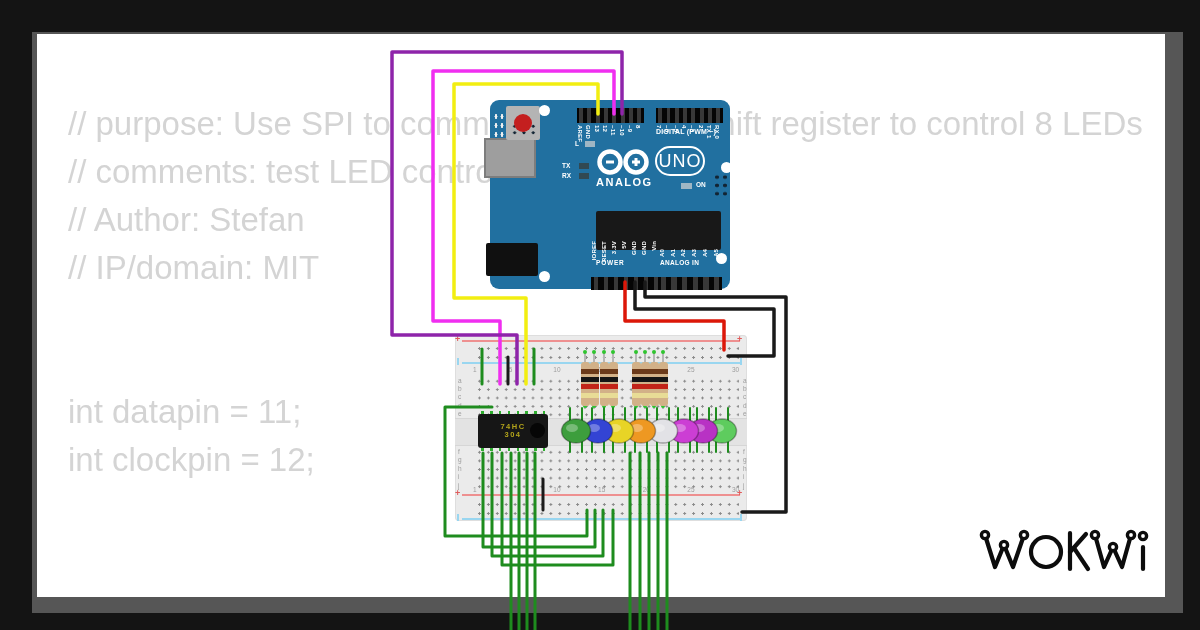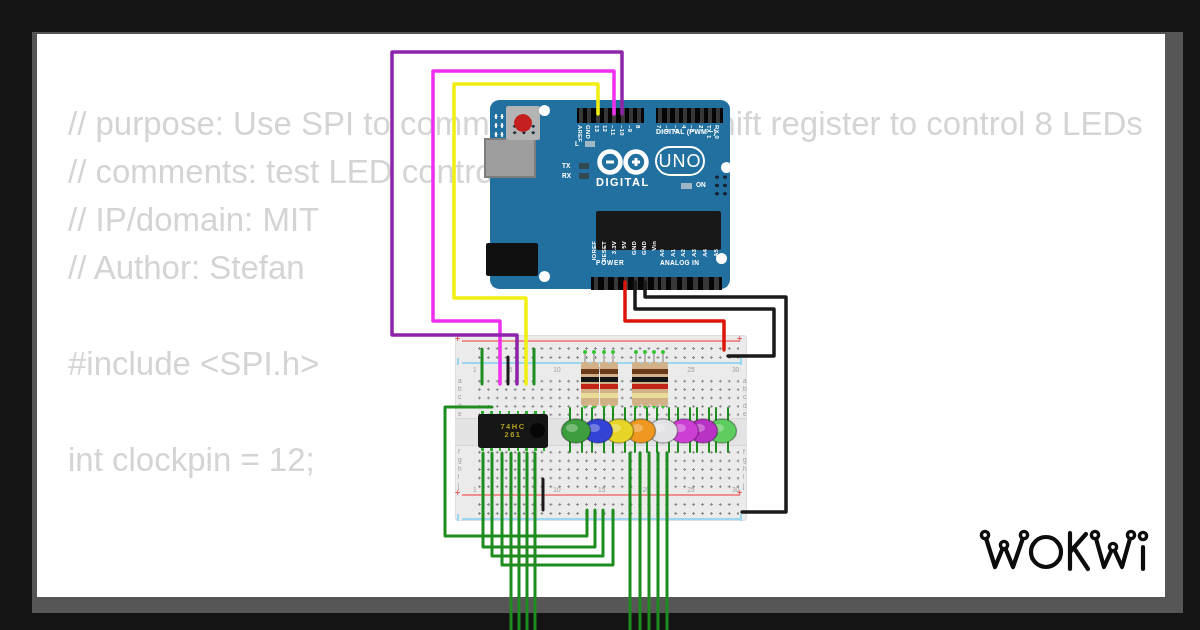--- a/index.html
+++ b/index.html
@@ -40,21 +40,21 @@
   .wokwi{position:absolute;left:975px;top:521px;z-index:50;}
 </style>
 </head>
 <body>
 
 <div class="stage" id="stage">
 
   <div class="abs shadow"></div>
 
   <div class="abs card">
-    <div class="code" id="code"><div>// purpose: Use SPI to communicate with a shift register to control 8 LEDs</div><div>// comments: test LED control</div><div>// IP/domain: MIT</div><div>// Author: Stefan</div><div></div><div>#include &lt;SPI.h&gt;</div><div></div><div>int clockpin = 12;</div></div>
+    <div class="code" id="code"><div>// purpose: Use SPI to communicate with a shift register to control 8 LEDs</div><div>// comments: test LED control</div><div>// Author: Stefan</div><div>// IP/domain: MIT</div><div></div><div></div><div>int datapin = 11;</div><div>int clockpin = 12;</div></div>
   </div>
 
   <div class="abs bb-base"></div>
   <div class="abs bb-channel"></div>
   <div class="hline" style="left:462px;top:340px;width:278px;background:#ee9090"></div>
   <div class="hline" style="left:462px;top:362px;width:278px;background:#99d6f0"></div>
   <div class="hline" style="left:462px;top:494px;width:278px;background:#ee9090"></div>
   <div class="hline" style="left:462px;top:518px;width:278px;background:#99d6f0"></div>
   <div class="dots" style="left:475px;top:344px;width:264px;height:16px;background-size:8.93px 9px"></div>
   <div class="dots" style="left:475px;top:377px;width:264px;height:42px;background-size:8.93px 8.4px"></div>
@@ -62,21 +62,21 @@
   <div class="dots" style="left:475px;top:500px;width:264px;height:16px;background-size:8.93px 9px"></div>
   <div class="btick" style="left:457px;top:358px"></div>
   <div class="btick" style="left:740px;top:358px"></div>
   <div class="btick" style="left:457px;top:514px"></div>
   <div class="btick" style="left:740px;top:514px"></div>
 
   <div class="pinstrip" style="left:481px;top:411px;width:64px;height:5px;background:repeating-linear-gradient(90deg,#2fae2f 0 2.6px,transparent 2.6px 8.9px)"></div>
   <div class="pinstrip" style="left:481px;top:446px;width:64px;height:5px;background:repeating-linear-gradient(90deg,#2fae2f 0 2.6px,transparent 2.6px 8.9px)"></div>
   <div class="abs chip">
     <div>74HC</div>
-    <div>261</div>
+    <div>304</div>
     <div class="chip-dot"></div>
   </div>
 
   <div class="abs ard"></div>
   <div class="a26" style="left:484px;top:138px;width:52px;height:40px;background:#9e9e9e;border:2px solid #7d7d7d;box-sizing:border-box"></div>
   <div class="a26" style="left:486px;top:243px;width:52px;height:33px;background:#101010;border-radius:2px"></div>
   <div class="a26" style="left:506px;top:106px;width:34px;height:34px;background:#b4b4b4;border-radius:2px"></div>
   <div class="a27" style="left:514px;top:114px;width:18px;height:18px;background:#c41f1f;border-radius:50%"></div>
   <div class="a26" style="left:493px;top:112px;width:12px;height:27px;background-image:radial-gradient(#f0f0f0 1.4px,transparent 1.6px);background-size:6px 9px"></div>
   <div class="a26" style="left:510px;top:123px;width:28px;height:13px;background-image:radial-gradient(#122433 1.7px,transparent 1.9px);background-size:9.3px 6.5px"></div>
@@ -97,21 +97,21 @@
   <div class="a26" style="left:579px;top:163px;width:10px;height:6px;background:#314953"></div>
   <div class="a27" style="left:562px;top:172px;font-size:6.5px;font-weight:700">RX</div>
   <div class="a26" style="left:579px;top:173px;width:10px;height:6px;background:#314953"></div>
   <svg class="a27" style="left:596px;top:144px" width="54" height="36" viewBox="0 0 54 36">
     <circle cx="14" cy="18" r="10.5" fill="none" stroke="#fff" stroke-width="4.5"></circle>
     <circle cx="40" cy="18" r="10.5" fill="none" stroke="#fff" stroke-width="4.5"></circle>
     <line x1="10" y1="18" x2="18" y2="18" stroke="#fff" stroke-width="3"></line>
     <line x1="36" y1="18" x2="44" y2="18" stroke="#fff" stroke-width="3"></line>
     <line x1="40" y1="14" x2="40" y2="22" stroke="#fff" stroke-width="3"></line>
   </svg>
-  <div class="a27" style="left:596px;top:176px;font-size:11px;font-weight:700;letter-spacing:1.5px">DIGITAL</div>
+  <div class="a27" style="left:596px;top:176px;font-size:11px;font-weight:700;letter-spacing:1.5px">ANALOG</div>
   <div class="abs unobox">UNO</div>
   <div class="a26" style="left:681px;top:183px;width:11px;height:6px;background:#9fb6c4"></div>
   <div class="a27" style="left:696px;top:181px;font-size:6.5px;font-weight:700">ON</div>
   <div class="a27" style="left:596px;top:259px;font-size:6.5px;font-weight:700;letter-spacing:.8px">POWER</div>
   <div class="a27" style="left:660px;top:259px;font-size:6.5px;font-weight:700;letter-spacing:.3px">ANALOG IN</div>
 
   <svg id="wires" width="1200" height="630">
       <path d="M598,114 L598,84 L454,84 L454,298 L526,298 L526,384" fill="none" stroke="#f2ee11" stroke-width="3.5" stroke-linecap="round" stroke-linejoin="round"></path>
       <path d="M614,114 L614,71 L433,71 L433,321 L500,321 L500,384" fill="none" stroke="#f02ef0" stroke-width="3.5" stroke-linecap="round" stroke-linejoin="round"></path>
       <path d="M622,114 L622,52 L392,52 L392,335 L517,335 L517,384" fill="none" stroke="#8e24aa" stroke-width="3.5" stroke-linecap="round" stroke-linejoin="round"></path>

